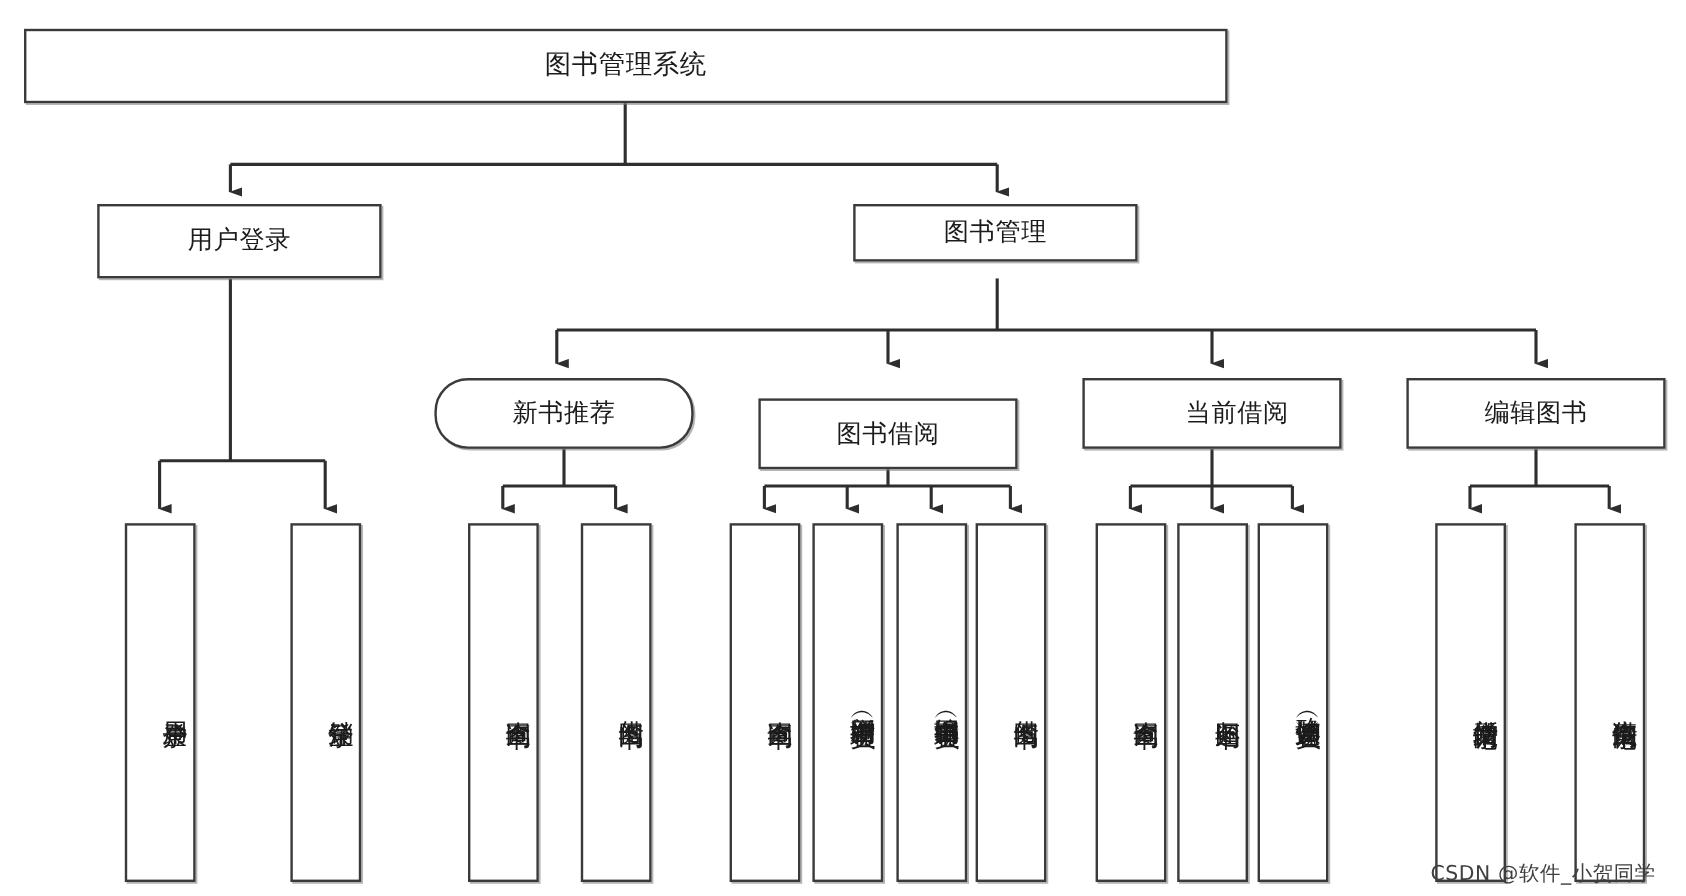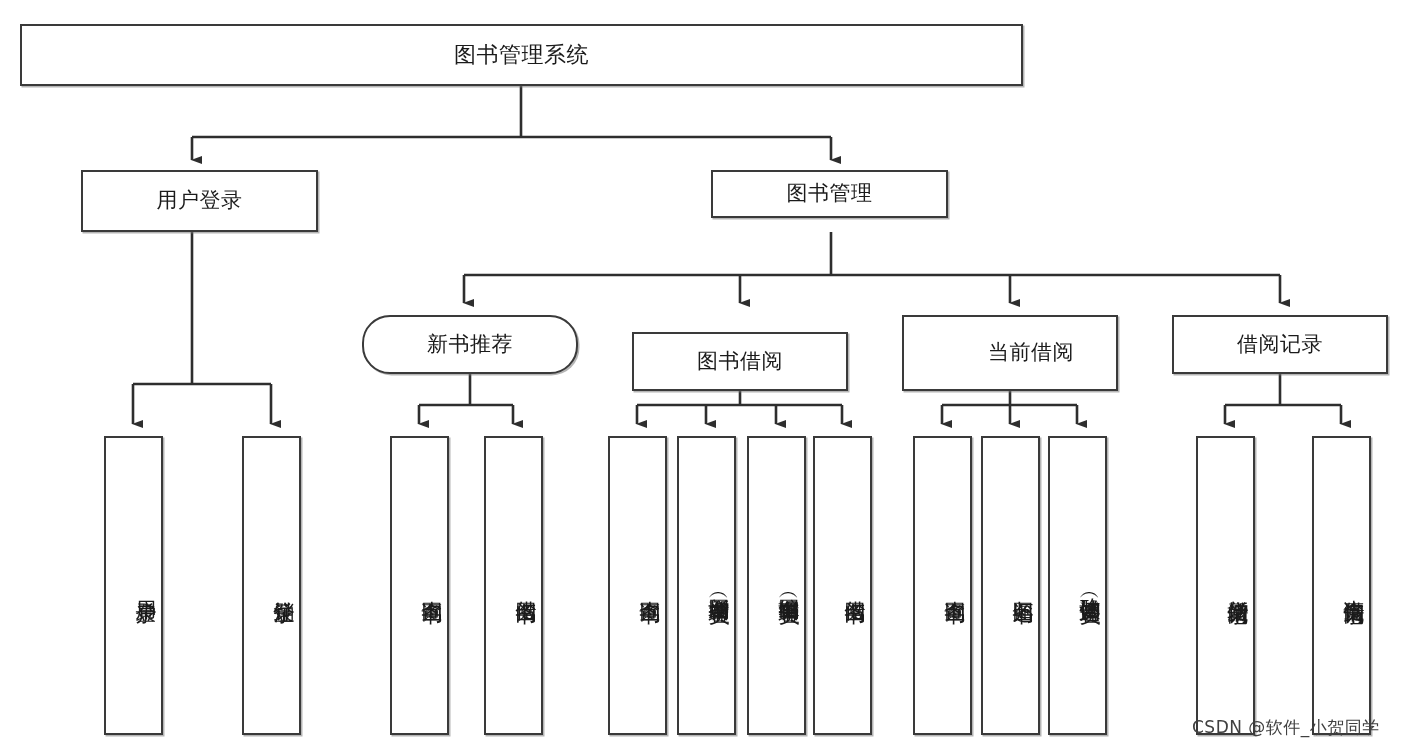--- a/index.html
+++ b/index.html
@@ -139,25 +139,25 @@
   <div class="node node-h" style="left:711px; top:170px; width:237px; height:48px;">
     <span>图书管理</span>
   </div>
 
   <div class="node node-h" style="left:362px; top:315px; width:216px; height:59px;border-radius:28px;">
     <span>新书推荐</span>
   </div>
   <div class="node node-h" style="left:632px; top:332px; width:216px; height:59px;">
     <span>图书借阅</span>
   </div>
-  <div class="node node-h" style="left:902px; top:315px; width:216px; height:76px;padding-left:48px;">
+  <div class="node node-h" style="left:902px; top:315px; width:216px; height:59px;padding-left:48px;">
     <span>当前借阅</span>
   </div>
   <div class="node node-h" style="left:1172px; top:315px; width:216px; height:59px;">
-    <span>借阅记录</span>
+    <span>编辑图书</span>
   </div>
 
   <div class="node node-v" style="left:104px; top:436px; width:59px; height:299px;">
     <span class="vtext">用户登录</span>
   </div>
   <div class="node node-v" style="left:242px; top:436px; width:59px; height:299px;">
     <span class="vtext">注销登录</span>
   </div>
 
   <div class="node node-v" style="left:390px; top:436px; width:59px; height:299px;">

